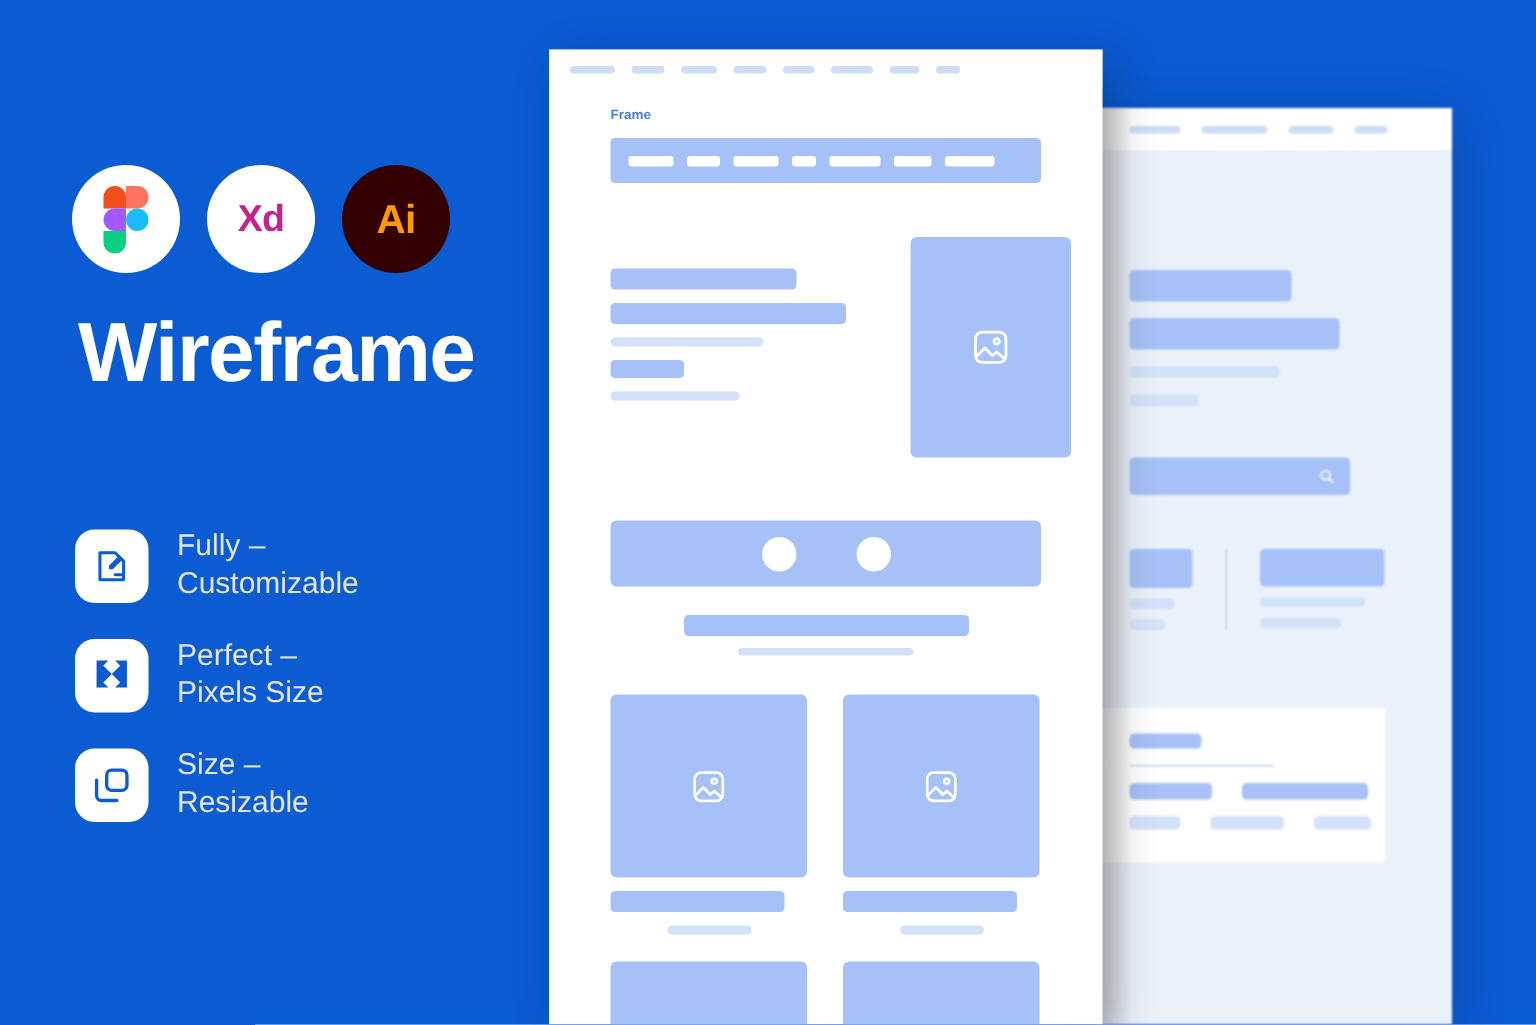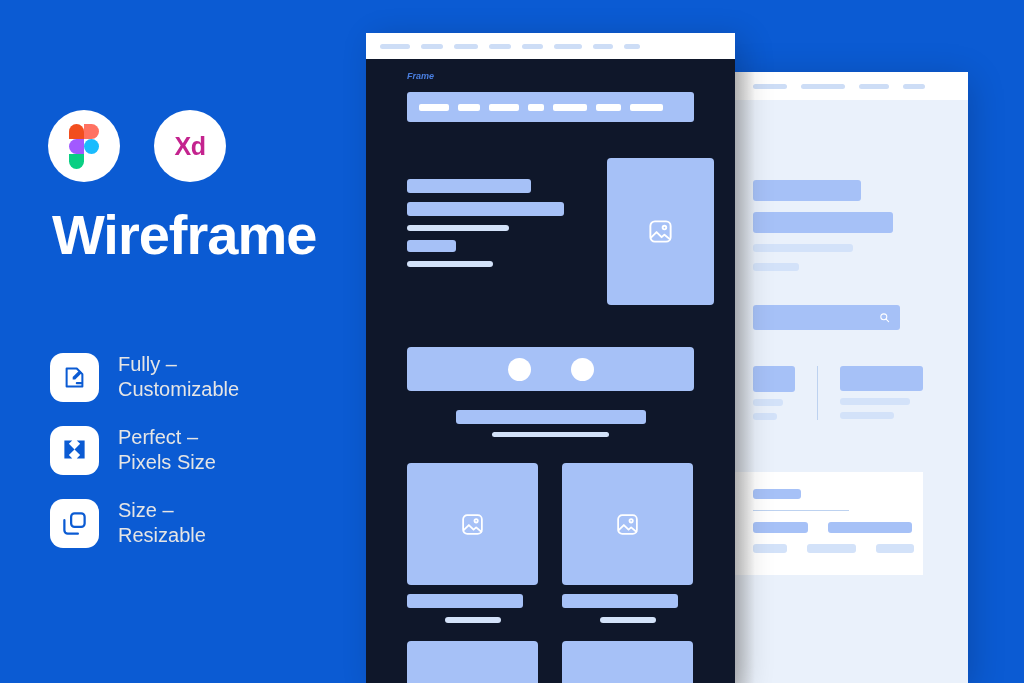--- a/index.html
+++ b/index.html
@@ -20,21 +20,21 @@
     position: absolute;
     left: 0; top: 0;
     width: 366px; height: 683px;
     padding: 0;
   }
 
   .logo-row {
     position: absolute;
     left: 48px; top: 110px;
     display: flex;
-    gap: 34px;
+    gap: 18px;
   }
   .logo {
     width: 72px; height: 72px;
     border-radius: 50%;
     display: flex;
     align-items: center;
     justify-content: center;
     background: #ffffff;
     position: relative;
   }
@@ -105,24 +105,23 @@
     width: 237px; height: 611px;
     background: #eaf1fb;
     box-shadow: 0 8px 34px rgba(0,0,0,0.22);
     overflow: hidden;
     filter: blur(0.6px);
   }
   .card-front {
     position: absolute;
     left: 366px; top: 33px;
     width: 369px; height: 650px;
-    background: #0f172a;
+    background: #ffffff;
     box-shadow: 8px 6px 30px rgba(0,0,0,0.20);
     overflow: hidden;
-    font-style: italic;
   }
 
   .topbar {
     background: #ffffff;
     width: 100%;
     display: flex;
     align-items: center;
     gap: 11px;
     padding: 0 14px;
   }
@@ -255,20 +254,23 @@
         <div class="figma-mark">
           <i class="fg-1"></i>
             <i class="fg-2"></i>
             <i class="fg-3"></i>
             <i class="fg-4"></i>
             <i class="fg-5"></i>
         </div>
       </div>
       <div class="logo logo-xd">
         <span class="logo-txt">Xd</span>
+      </div>
+      <div class="logo logo-ai">
+        <span class="logo-txt">Ai</span>
       </div>
     </div>
 
     <div class="headline">
       <div>Wireframe</div>
     </div>
 
     <div class="features">
 
       <div class="feature">

